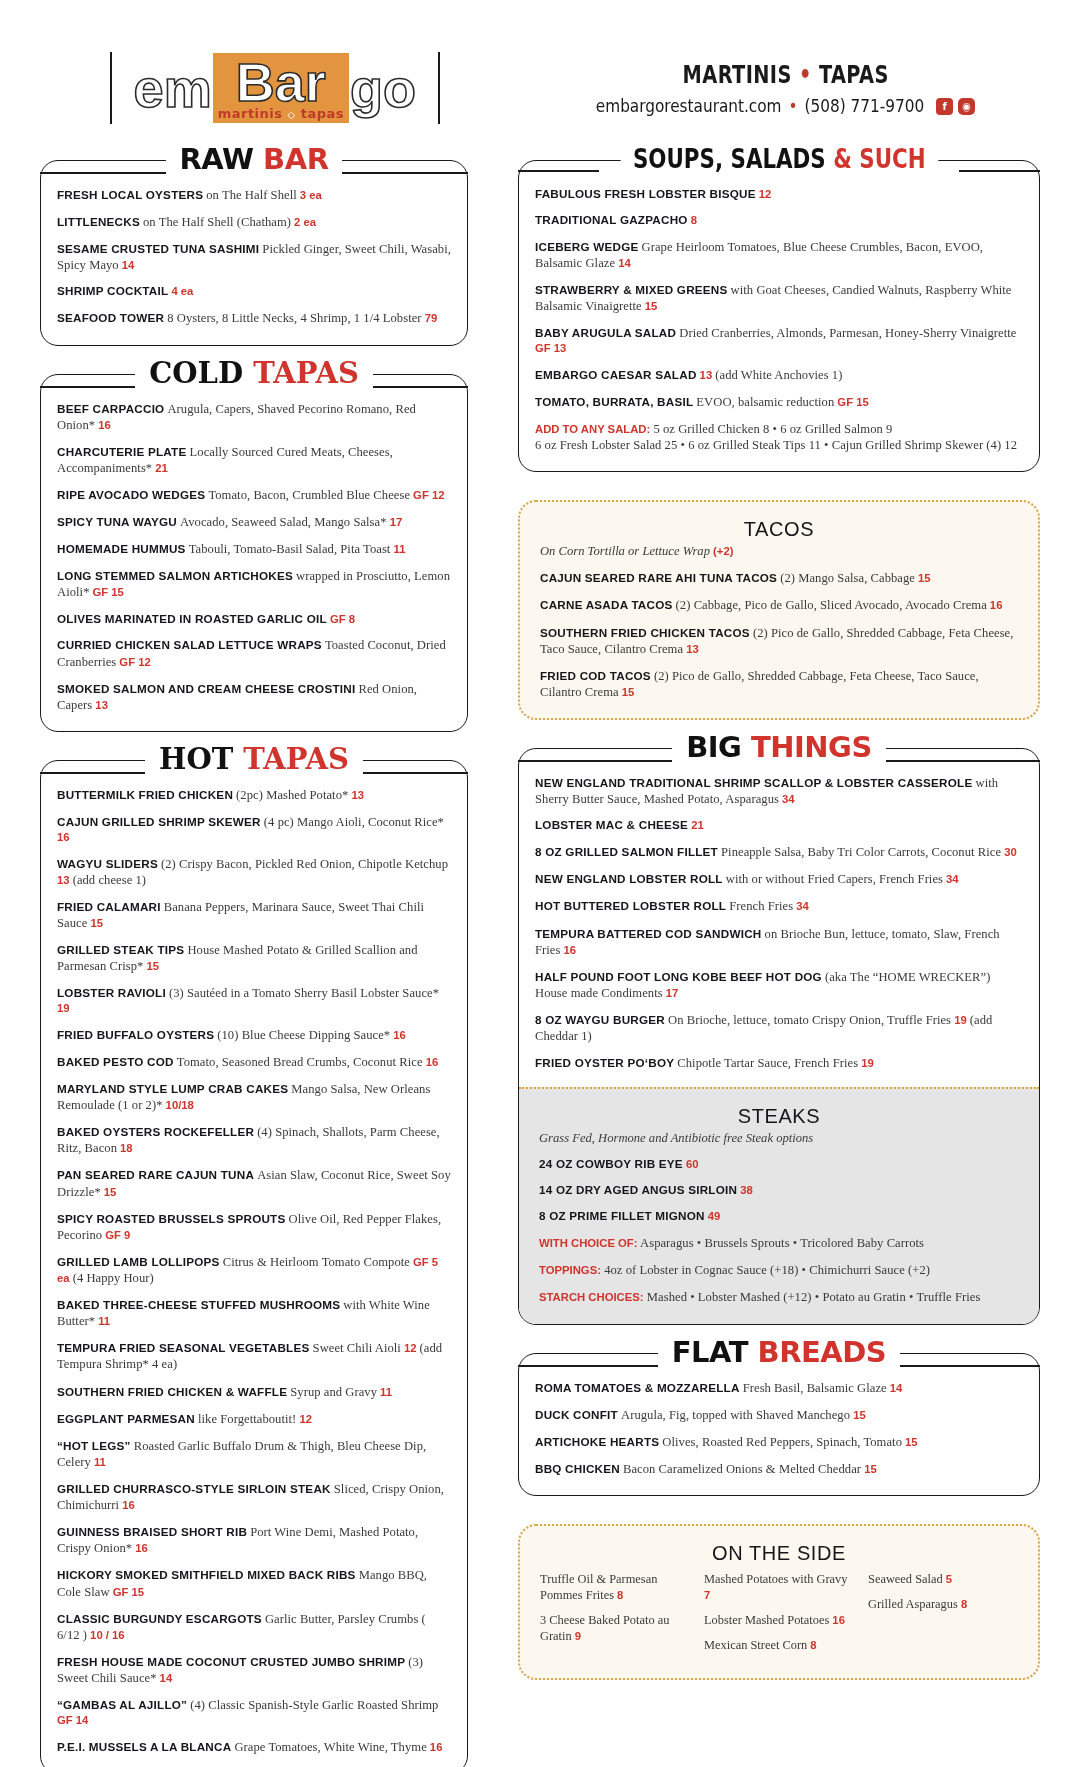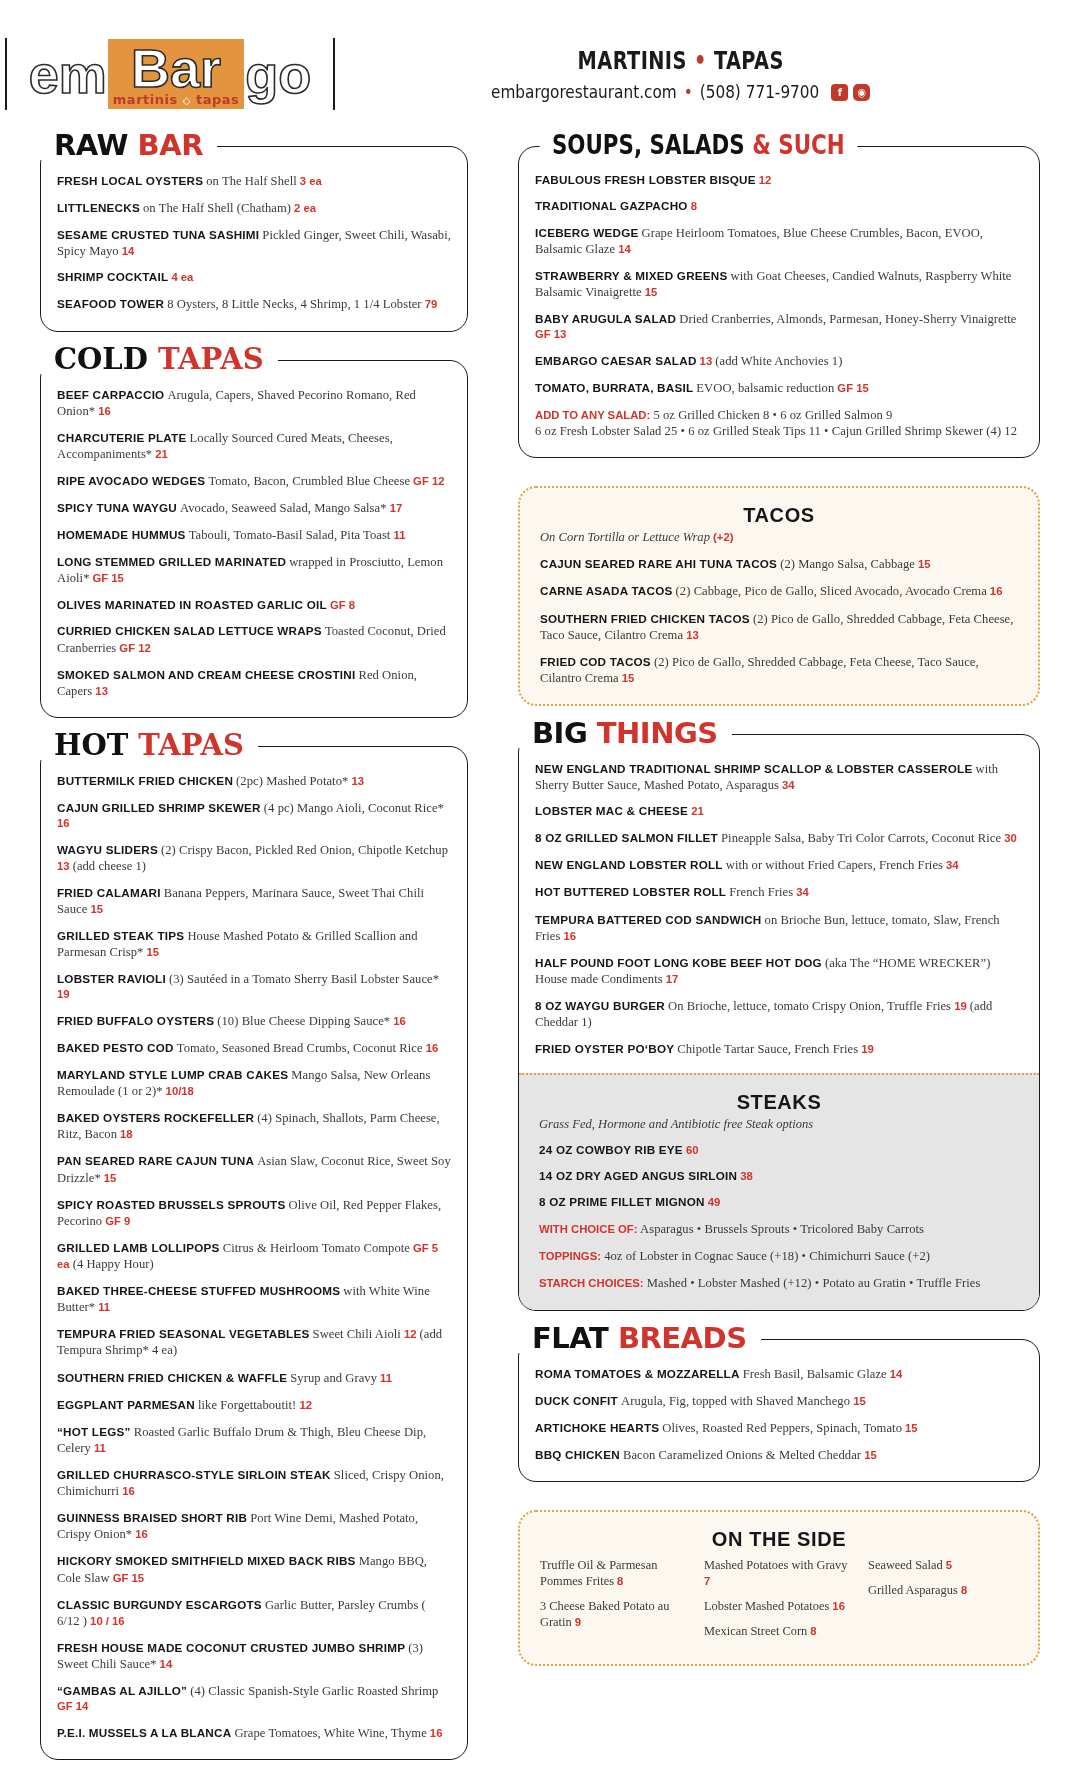--- a/index.html
+++ b/index.html
@@ -4,21 +4,21 @@
 <style>
   html,body{margin:0;padding:0;}
   body{
     width:1080px;height:1767px;background:#ffffff;
     font-family:"Liberation Sans",sans-serif;
     -webkit-font-smoothing:antialiased;
   }
   .page{position:relative;width:1080px;height:1767px;box-sizing:border-box;}
 
   
-  .header{display:flex;align-items:center;justify-content:flex-start;gap:1px;padding-top:38px;}
+  .header{display:flex;align-items:center;justify-content:center;gap:1px;padding-top:52px;}
   .logo-wrap{display:flex;align-items:center;width:340px;justify-content:center;position:relative;}
   .logo-rule{width:2px;height:72px;background:#1a1a1a;}
   .logo{display:flex;align-items:center;justify-content:center;padding:0 22px;}
   .logo-out{
     color:#ffffff;
     -webkit-text-stroke:1.6px #2b2b2b;
     text-shadow:0 0 0 #000;
     font-size:54px;font-weight:700;
   }
   .logo-box{
@@ -58,22 +58,22 @@
   .col.left{width:428px;}
   .col.right{width:428px;flex:1;padding-left:28px;}
 
   
   .sec{position:relative;margin-bottom:28px;}
   .sec-box{
     border:1.6px solid #1a1a1a;border-radius:18px;
     padding:26px 16px 16px 16px;box-sizing:border-box;
   }
   .sec-head{
-    position:absolute;top:-15px;left:0;right:0;display:flex;align-items:flex-start;
-    justify-content:center;pointer-events:none;flex-direction:column;
+    position:absolute;top:-15px;left:0;right:0;display:flex;align-items:flex-end;
+    justify-content:center;pointer-events:none;
   }
   .sec-head .ht{
     background:#ffffff;padding:0 14px;white-space:nowrap;line-height:1;
   }
   .ht.style-a{ 
     font-family:"DejaVu Serif",serif;font-weight:700;font-size:29px;letter-spacing:0px;
   }
   .ht.style-sans{
     font-family:"DejaVu Sans",sans-serif;font-weight:700;font-size:29px;letter-spacing:-.5px;
   }
@@ -105,21 +105,21 @@
     font-family:"Liberation Sans",sans-serif;font-weight:700;font-size:11.3px;color:#D0342C;
   }
   .sp{font-size:11px;}
 
   
   .callout{
     border:2.5px dotted #D9A441;border-radius:18px;background:#FCF8EF;
     padding:16px 20px 16px 20px;box-sizing:border-box;margin-bottom:28px;
   }
   .co-title{
-    text-align:center;font-family:"Liberation Sans",sans-serif;font-weight:700;
+    text-align:center;font-family:"Liberation Sans",sans-serif;font-weight:400;
     font-size:20px;letter-spacing:.6px;color:#16161a;margin-bottom:3px;
   }
   .co-sub{
     text-align:left;font-family:"Liberation Serif","DejaVu Serif",serif;font-style:italic;
     font-size:12.6px;color:#3a3a3c;margin-bottom:11px;
   }
   .co-sub .pr{font-style:normal;}
 
   
   .nested-callout{
@@ -199,21 +199,21 @@
               <div class="sec-rule-l"></div>
               <div class="ht style-a"><span class="k">COLD</span> <span class="r">TAPAS</span></div>
               <div class="sec-rule-r"></div>
             </div>
             <div class="sec-box">
               <div class="item"><span class="nm">BEEF CARPACCIO</span><span class="sp"> </span><span class="ds">Arugula, Capers, Shaved Pecorino Romano, Red Onion*</span><span class="sp"> </span><span class="pr">16</span></div>
               <div class="item"><span class="nm">CHARCUTERIE PLATE</span><span class="sp"> </span><span class="ds">Locally Sourced Cured Meats, Cheeses, Accompaniments*</span><span class="sp"> </span><span class="pr">21</span></div>
               <div class="item"><span class="nm">RIPE AVOCADO WEDGES</span><span class="sp"> </span><span class="ds">Tomato, Bacon, Crumbled Blue Cheese</span><span class="sp"> </span><span class="gf">GF</span><span class="sp"> </span><span class="pr">12</span></div>
               <div class="item"><span class="nm">SPICY TUNA WAYGU</span><span class="sp"> </span><span class="ds">Avocado, Seaweed Salad, Mango Salsa*</span><span class="sp"> </span><span class="pr">17</span></div>
               <div class="item"><span class="nm">HOMEMADE HUMMUS</span><span class="sp"> </span><span class="ds">Tabouli, Tomato-Basil Salad, Pita Toast</span><span class="sp"> </span><span class="pr">11</span></div>
-              <div class="item"><span class="nm">LONG STEMMED GRILLED MARINATED</span><span class="sp"> </span><span class="ds">wrapped in Prosciutto, Lemon Aioli*</span><span class="sp"> </span><span class="gf">GF</span><span class="sp"> </span><span class="pr">15</span></div>
+              <div class="item"><span class="nm">LONG STEMMED SALMON ARTICHOKES</span><span class="sp"> </span><span class="ds">wrapped in Prosciutto, Lemon Aioli*</span><span class="sp"> </span><span class="gf">GF</span><span class="sp"> </span><span class="pr">15</span></div>
               <div class="item"><span class="nm">OLIVES MARINATED IN ROASTED GARLIC OIL</span><span class="sp"> </span><span class="gf">GF</span><span class="sp"> </span><span class="pr">8</span></div>
               <div class="item"><span class="nm">CURRIED CHICKEN SALAD LETTUCE WRAPS</span><span class="sp"> </span><span class="ds">Toasted Coconut, Dried Cranberries</span><span class="sp"> </span><span class="gf">GF</span><span class="sp"> </span><span class="pr">12</span></div>
               <div class="item"><span class="nm">SMOKED SALMON AND CREAM CHEESE CROSTINI</span><span class="sp"> </span><span class="ds">Red Onion, Capers</span><span class="sp"> </span><span class="pr">13</span></div>
             </div>
           </div>
           <div class="sec">
             <div class="sec-head">
               <div class="sec-rule-l"></div>
               <div class="ht style-a"><span class="k">HOT</span> <span class="r">TAPAS</span></div>
               <div class="sec-rule-r"></div>

